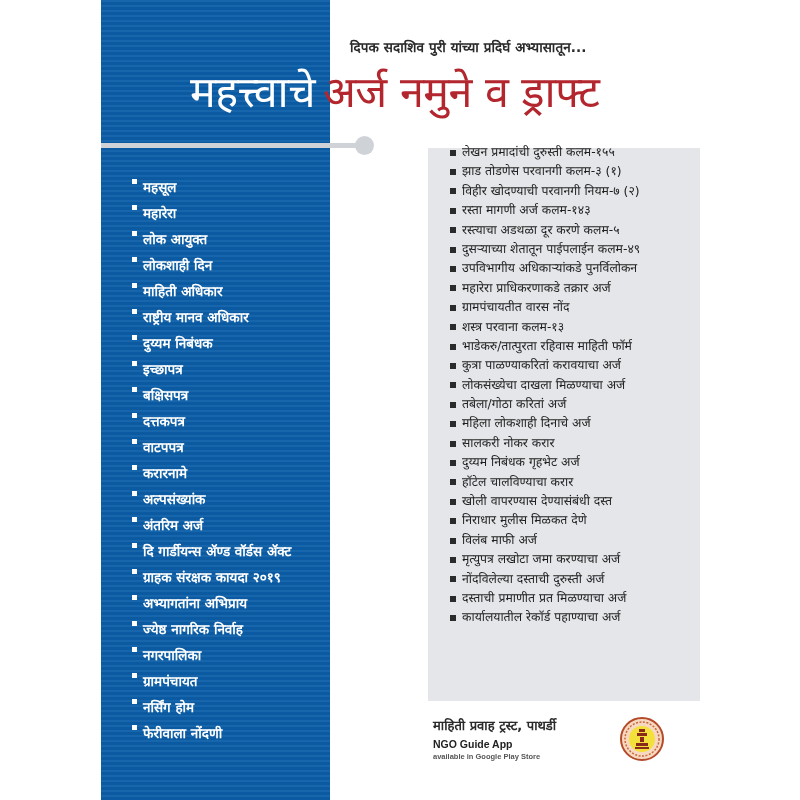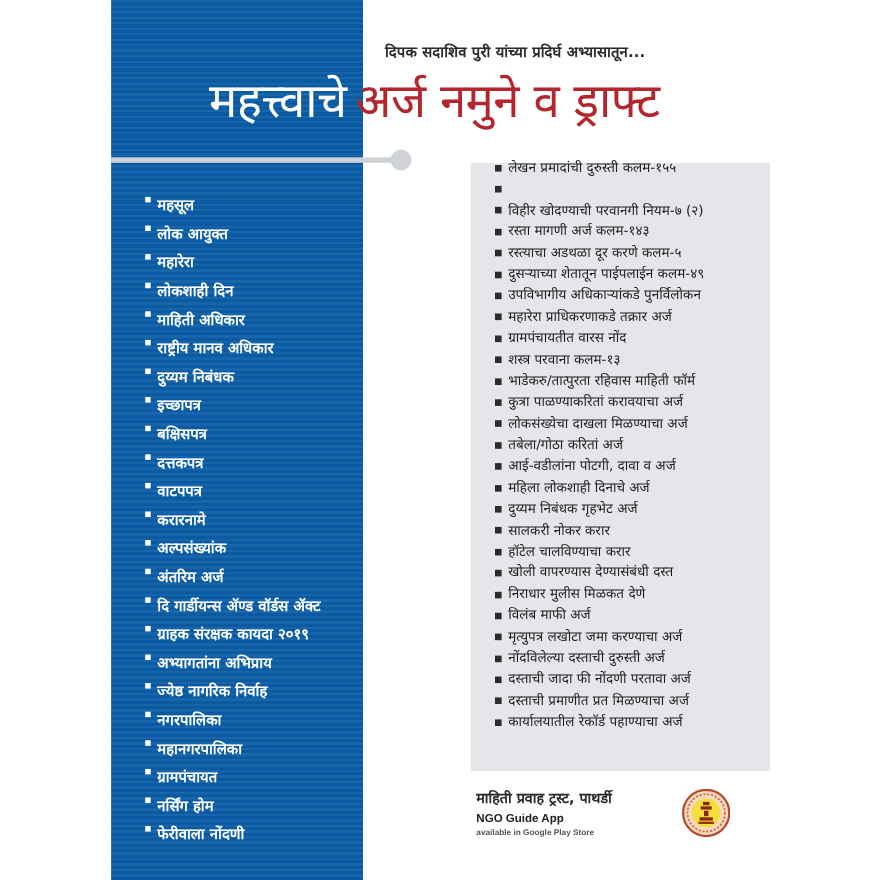--- a/index.html
+++ b/index.html
@@ -187,28 +187,28 @@
   <div class="connector-line"></div>
   <div class="connector-dot"></div>
 
   <ul class="left-list">
     <li>
         <span class="bullet"></span>
         <span>महसूल</span>
       </li>
     <li>
         <span class="bullet"></span>
+        <span>महारेरा</span>
+      </li>
+    <li>
+        <span class="bullet"></span>
         <span>लोक आयुक्त</span>
       </li>
     <li>
         <span class="bullet"></span>
-        <span>महारेरा</span>
-      </li>
-    <li>
-        <span class="bullet"></span>
         <span>लोकशाही दिन</span>
       </li>
     <li>
         <span class="bullet"></span>
         <span>माहिती अधिकार</span>
       </li>
     <li>
         <span class="bullet"></span>
         <span>राष्ट्रीय मानव अधिकार</span>
       </li>
@@ -259,24 +259,20 @@
     <li>
         <span class="bullet"></span>
         <span>ज्येष्ठ नागरिक निर्वाह</span>
       </li>
     <li>
         <span class="bullet"></span>
         <span>नगरपालिका</span>
       </li>
     <li>
         <span class="bullet"></span>
-        <span>महानगरपालिका</span>
-      </li>
-    <li>
-        <span class="bullet"></span>
         <span>ग्रामपंचायत</span>
       </li>
     <li>
         <span class="bullet"></span>
         <span>नर्सिंग होम</span>
       </li>
     <li>
         <span class="bullet"></span>
         <span>फेरीवाला नोंदणी</span>
       </li>
@@ -284,20 +280,21 @@
 
   <div class="gray-box"></div>
 
   <ul class="right-list">
     <li>
         <span class="bullet"></span>
         <span>लेखन प्रमादांची दुरुस्ती कलम-१५५</span>
       </li>
     <li>
         <span class="bullet"></span>
+        <span>झाड तोडणेस परवानगी कलम-३ (१)</span>
       </li>
     <li>
         <span class="bullet"></span>
         <span>विहीर खोदण्याची परवानगी नियम-७ (२)</span>
       </li>
     <li>
         <span class="bullet"></span>
         <span>रस्ता मागणी अर्ज कलम-१४३</span>
       </li>
     <li>
@@ -335,36 +332,32 @@
     <li>
         <span class="bullet"></span>
         <span>लोकसंख्येचा दाखला मिळण्याचा अर्ज</span>
       </li>
     <li>
         <span class="bullet"></span>
         <span>तबेला/गोठा करितां अर्ज</span>
       </li>
     <li>
         <span class="bullet"></span>
-        <span>आई-वडीलांना पोटगी, दावा व अर्ज</span>
-      </li>
-    <li>
-        <span class="bullet"></span>
         <span>महिला लोकशाही दिनाचे अर्ज</span>
       </li>
     <li>
         <span class="bullet"></span>
+        <span>सालकरी नोकर करार</span>
+      </li>
+    <li>
+        <span class="bullet"></span>
         <span>दुय्यम निबंधक गृहभेट अर्ज</span>
       </li>
     <li>
         <span class="bullet"></span>
-        <span>सालकरी नोकर करार</span>
-      </li>
-    <li>
-        <span class="bullet"></span>
         <span>हॉटेल चालविण्याचा करार</span>
       </li>
     <li>
         <span class="bullet"></span>
         <span>खोली वापरण्यास देण्यासंबंधी दस्त</span>
       </li>
     <li>
         <span class="bullet"></span>
         <span>निराधार मुलीस मिळकत देणे</span>
       </li>
@@ -372,24 +365,20 @@
         <span class="bullet"></span>
         <span>विलंब माफी अर्ज</span>
       </li>
     <li>
         <span class="bullet"></span>
         <span>मृत्युपत्र लखोटा जमा करण्याचा अर्ज</span>
       </li>
     <li>
         <span class="bullet"></span>
         <span>नोंदविलेल्या दस्ताची दुरुस्ती अर्ज</span>
-      </li>
-    <li>
-        <span class="bullet"></span>
-        <span>दस्ताची जादा फी नोंदणी परतावा अर्ज</span>
       </li>
     <li>
         <span class="bullet"></span>
         <span>दस्ताची प्रमाणीत प्रत मिळण्याचा अर्ज</span>
       </li>
     <li>
         <span class="bullet"></span>
         <span>कार्यालयातील रेकॉर्ड पहाण्याचा अर्ज</span>
       </li>
   </ul>

